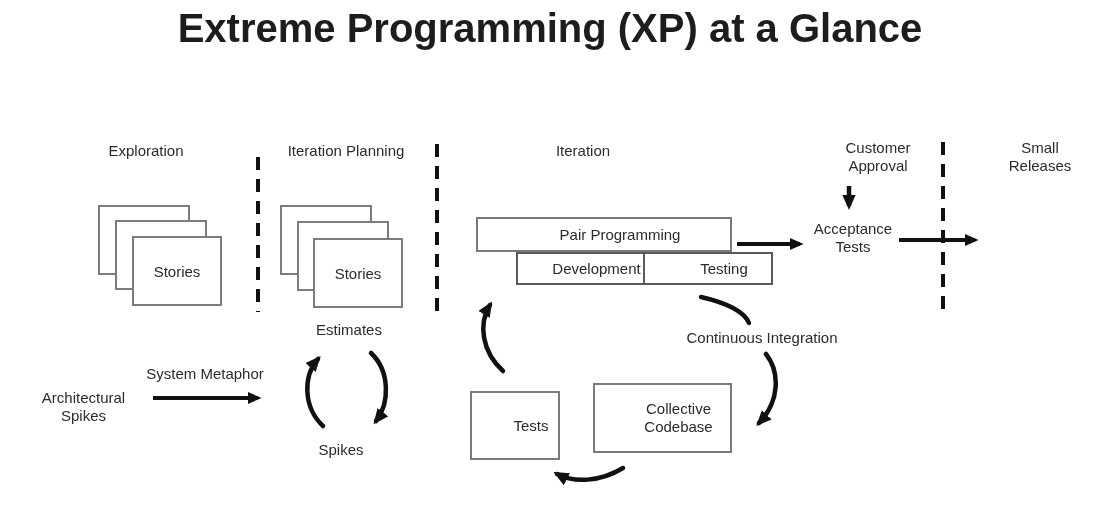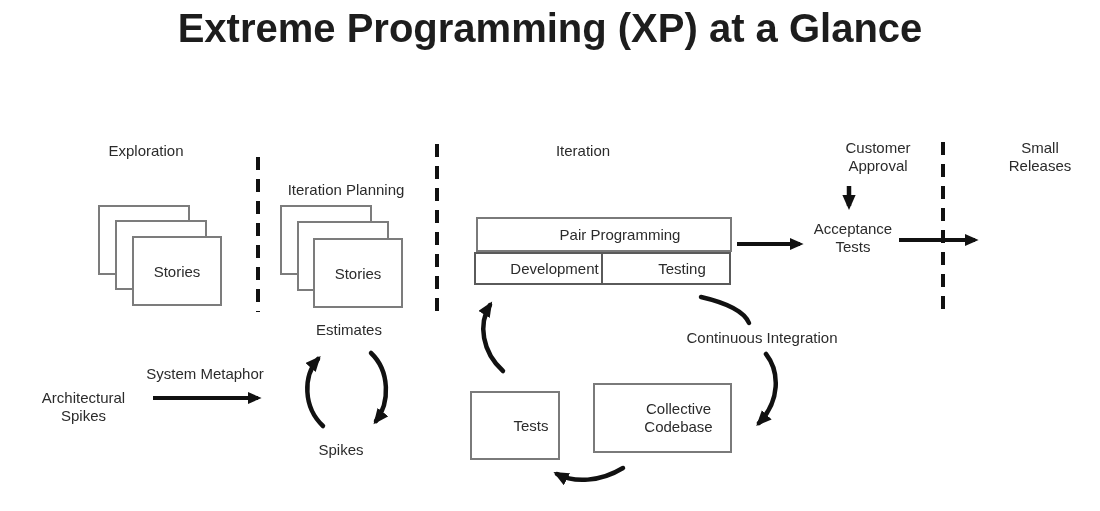--- a/index.html
+++ b/index.html
@@ -17,33 +17,33 @@
   .box{
     position:absolute;background:#ffffff;border:2px solid #6e6e6e;box-sizing:border-box;
     display:flex;align-items:center;justify-content:center;
     font-size:15px;color:#2b2b2b;text-align:center;
   }
   .box .inner{display:block;line-height:18px;padding-left:32px;}
   .card{
     position:absolute;background:#ffffff;border:2px solid #7c7c7c;box-sizing:border-box;
     display:flex;align-items:center;justify-content:center;font-size:15px;color:#2b2b2b;
   }
-  .darkbox{border-color:#5a5a5a;}
+  .darkbox{border-color:#5a5a5a;margin-left:42px;}
   #arrows{position:absolute;left:0;top:0;width:1100px;height:511px;}
   .cc-inner{max-width:100px;}
 </style>
 </head>
 <body>
 
 <div id="stage">
 
   <div id="title">Extreme Programming (XP) at a Glance</div>
 
   <div class="lbl" style="left:86px;top:142px;width:120px;">Exploration</div>
-  <div class="lbl" style="left:276px;top:142px;width:140px;margin-top:39px;">Iteration Planning</div>
+  <div class="lbl" style="left:276px;top:142px;width:140px;">Iteration Planning</div>
   <div class="lbl" style="left:523px;top:142px;width:120px;">Iteration</div>
   <div class="lbl" style="left:833px;top:139px;width:90px;">Customer Approval</div>
   <div class="lbl" style="left:1005px;top:139px;width:70px;">Small Releases</div>
 
   <div>
     <div class="card" style="left:98px;top:205px;width:92px;height:70px;"></div>
     <div class="card" style="left:115px;top:220px;width:92px;height:70px;"></div>
     <div class="card" style="left:132px;top:236px;width:90px;height:70px;">
       <span>Stories</span>
     </div>

